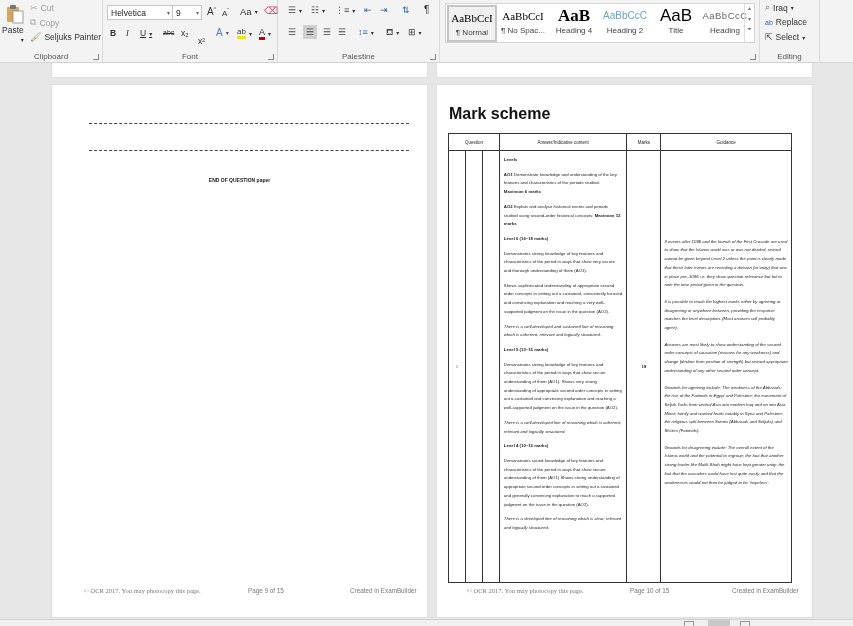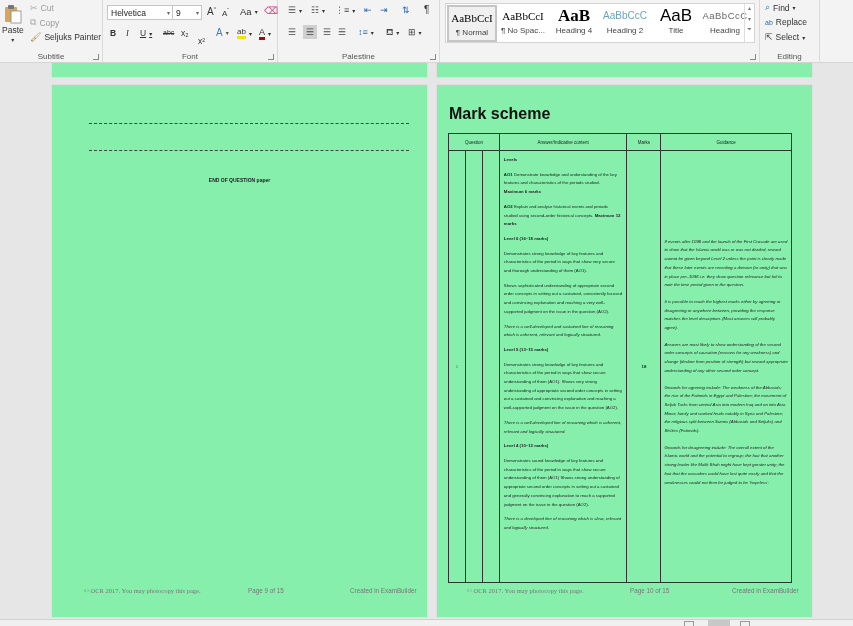--- a/index.html
+++ b/index.html
@@ -12,59 +12,59 @@
 .dis{color:#9a9a9a}
 .ic{display:inline-block;text-align:center;font-size:9px;color:#444}
 .field{position:absolute;height:15px;background:#fff;border:1px solid #c6c6c6;font-size:8.5px;padding:2px 3px;color:#222}
 .caret{position:absolute;right:2px;top:3px;font-size:6px;color:#666}
 .stylebox{position:absolute;left:445px;top:3px;width:310px;height:40px;background:#fff;border:1px solid #d4d4d4}
 .style{position:absolute;top:1px;width:50px;height:37px;text-align:center}
 .style .pv{height:21px;line-height:22px;white-space:nowrap;overflow:hidden}
 .style .nm{font-size:8px;color:#444;white-space:nowrap}
 .style.sel{border:2px solid #c5c5c5;background:#f0f0f0}
 .scrollcol{position:absolute;right:0;top:0;width:10px;height:38px;border-left:1px solid #ddd;font-size:6px;color:#777;text-align:center}
-.page{position:absolute;background:#86efac;box-shadow:0 0 1px #bbb}
+.page{position:absolute;background:#ffffff;box-shadow:0 0 1px #bbb}
 .footer{position:absolute;font-family:"Liberation Serif",serif;font-size:6.5px;color:#777}
 table.ms{position:absolute;left:448px;top:133px;width:344px;height:450px;border-collapse:collapse;font-size:4.3px;color:#222}
 table.ms th,table.ms td{border:1px solid #333;vertical-align:top}
 table.ms th{font-size:4.5px;font-weight:normal;height:17px;vertical-align:middle;text-align:center}
 .ans p{margin:0 0 6px 0;line-height:8.7px}
 .gd p{margin:0 0 8px 0;line-height:8.7px;font-style:italic}
 .b{font-weight:bold}
 .i{font-style:italic}
 #statusbar{position:absolute;left:0;top:619px;width:853px;height:7px;background:#f0f0f0;border-top:1px solid #d0d0d0}
 </style>
 </head>
 <body>
 
 <div id="ribbon">
 
   <div class="grp" style="left:0;width:103px">
-    <div class="rbtn" style="left:2px;top:4px;flex-direction:column;align-items:center;gap:1px">
+    <div class="rbtn" style="left:2px;top:4px;flex-direction:column;align-items:flex-end;gap:1px">
       <svg width="18" height="20" viewBox="0 0 18 20">
           <rect x="1" y="3" width="12" height="15" rx="1" fill="#d4a660"></rect>
           <rect x="4" y="1" width="6" height="4" rx="1" fill="#777"></rect>
           <rect x="7" y="7" width="10" height="12" fill="#fff" stroke="#888" stroke-width=".8"></rect>
         </svg>
       <span>Paste</span>
       <span style="font-size:6px">▾</span>
     </div>
     <div class="rbtn dis" style="left:30px;top:3px">
         <span class="ic" style="color:#aaa">✂</span>
         <span>Cut</span>
       </div>
     <div class="rbtn dis" style="left:30px;top:17px">
         <span class="ic" style="color:#aaa">⧉</span>
         <span>Copy</span>
       </div>
     <div class="rbtn" style="left:30px;top:32px">
         <span class="ic" style="color:#b0802a">🖌</span>
         <span>Seljuks Painter</span>
       </div>
-    <div class="glabel">Subtitle</div>
+    <div class="glabel">Clipboard</div>
     <div class="launcher"></div>
   </div>
 
   <div class="grp" style="left:103px;width:175px">
     <div class="field" style="left:4px;top:5px;width:66px"><span>Helvetica</span><span class="caret">▾</span></div>
     <div class="field" style="left:69px;top:5px;width:30px"><span>9</span><span class="caret">▾</span></div>
     <div class="rbtn" style="left:104px;top:6px;font-size:10px">
         <span>A<sup style="font-size:5px">^</sup></span>
       </div>
     <div class="rbtn" style="left:119px;top:7px;font-size:8px">
@@ -196,21 +196,21 @@
     <div class="scrollcol">
         <div>▴</div>
         <div style="margin-top:4px">▾</div>
         <div style="margin-top:4px">⏷</div>
       </div>
   </div>
 
   <div class="grp" style="left:760px;width:60px">
     <div class="rbtn" style="left:5px;top:2px">
         <span class="ic" style="color:#2a6ab0">⌕</span>
-        <span>Find</span>
+        <span>Iraq</span>
         <span style="font-size:6px">▾</span>
       </div>
     <div class="rbtn" style="left:5px;top:17px">
         <span class="ic" style="color:#2a6ab0;font-size:7px">ab</span>
         <span>Replace</span>
       </div>
     <div class="rbtn" style="left:5px;top:32px">
         <span class="ic">⇱</span>
         <span>Select</span>
         <span style="font-size:6px">▾</span>

